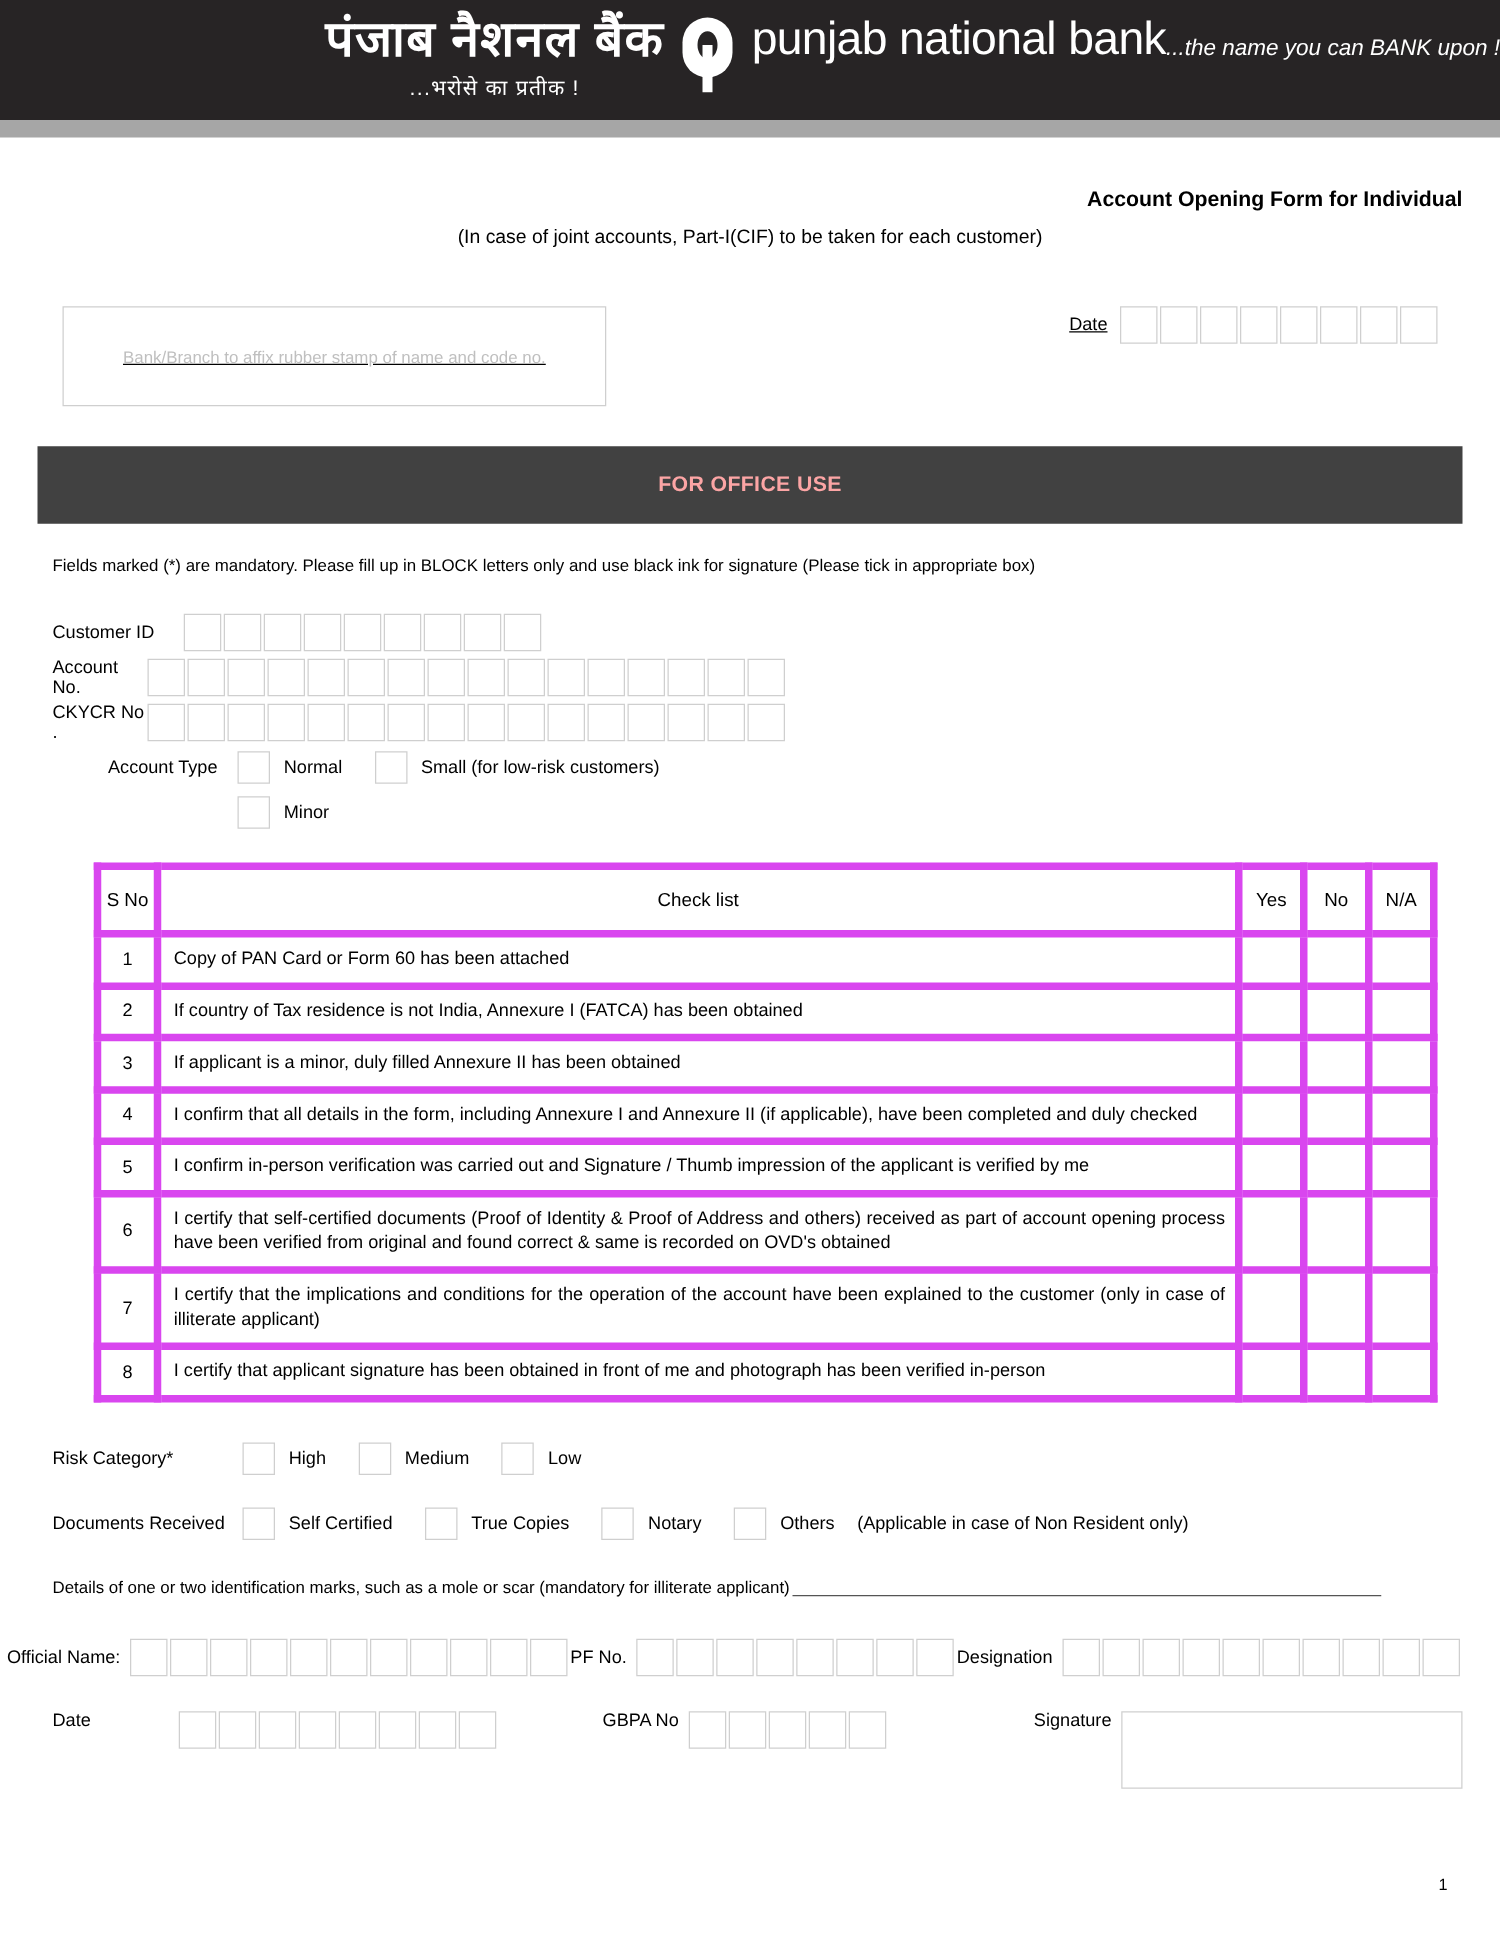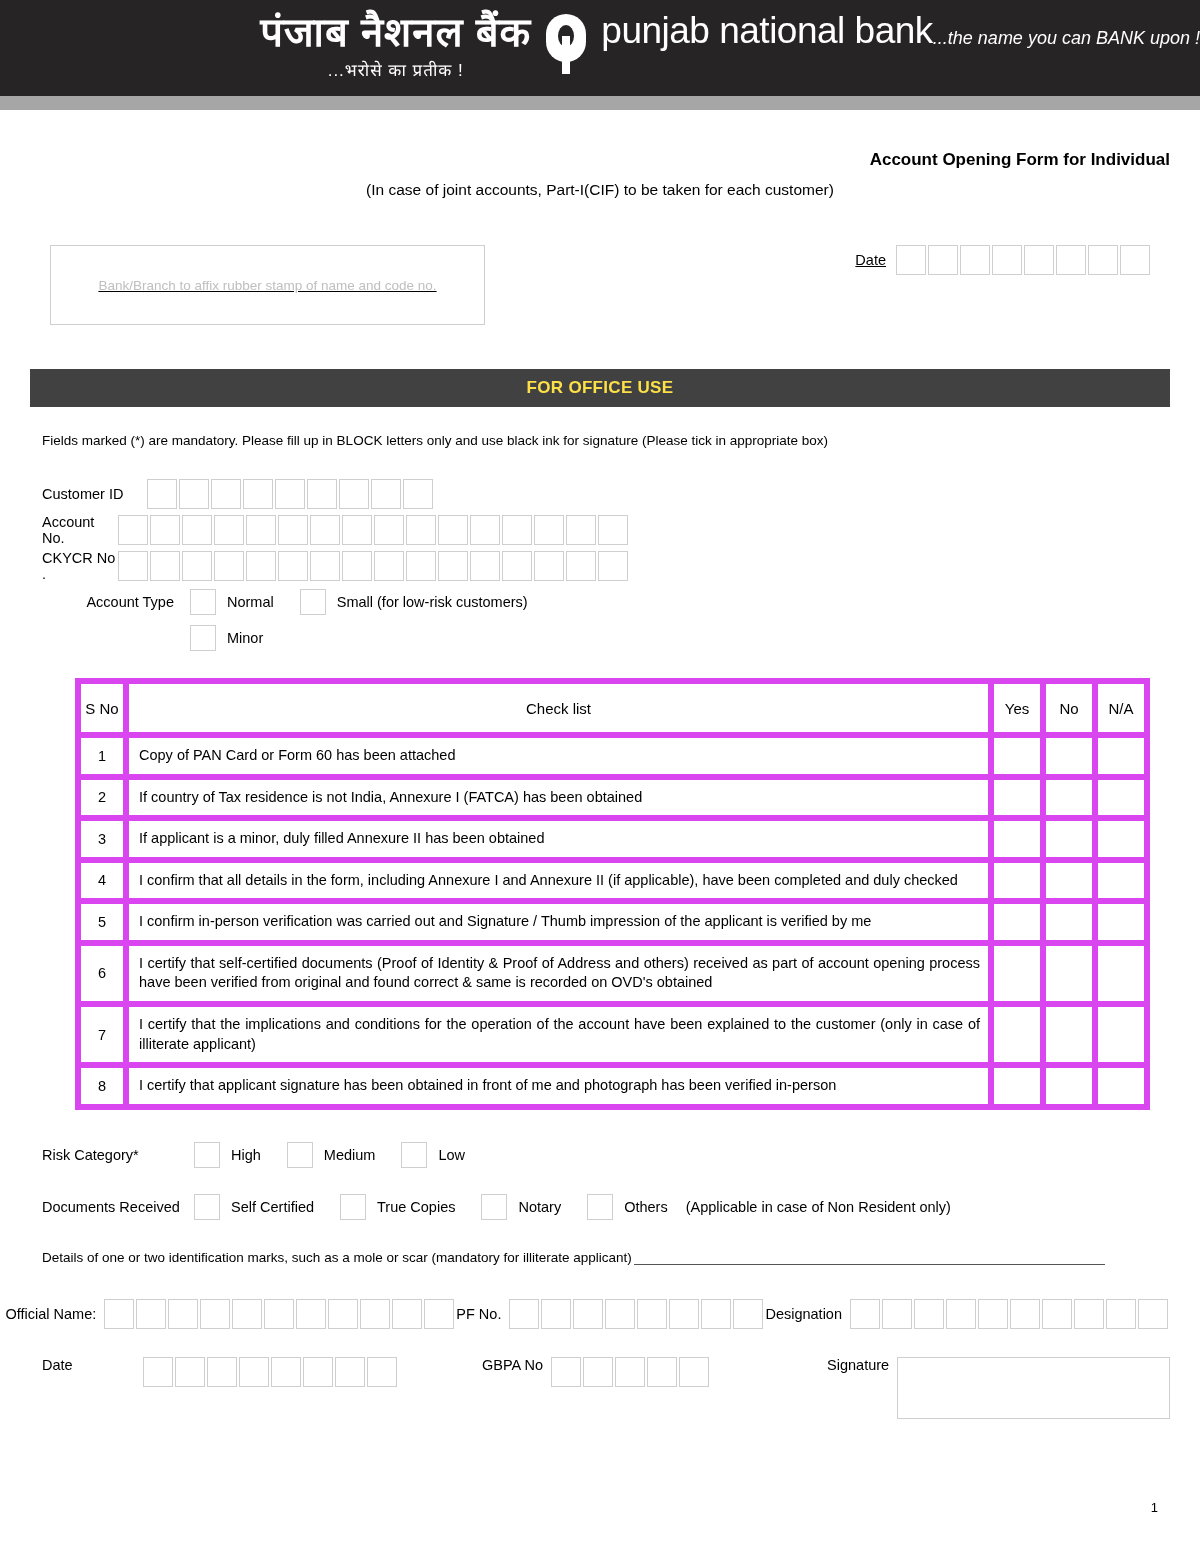--- a/index.html
+++ b/index.html
@@ -134,28 +134,28 @@
   .comb { display: flex; }
   .cell {
     width: 30px; height: 30px;
     border: 1px solid #cfcfcf;
     background: #fff;
     margin-right: 2px;
   }
 
   
   .office-banner {
-    margin-top: 44px;
+    margin-top: 32px;
     background: #414141;
-    color: #fde047;
+    color: #fca5a5;
     text-align: center;
     font-size: 17px;
     font-weight: 700;
     letter-spacing: .3px;
-    padding: 9px 0;
+    padding: 21px 0;
   }
   .instruction {
     margin-top: 26px;
     margin-left: 12px;
     font-size: 13.5px;
   }
 
   
   .ids-area {
     margin-top: 28px;

